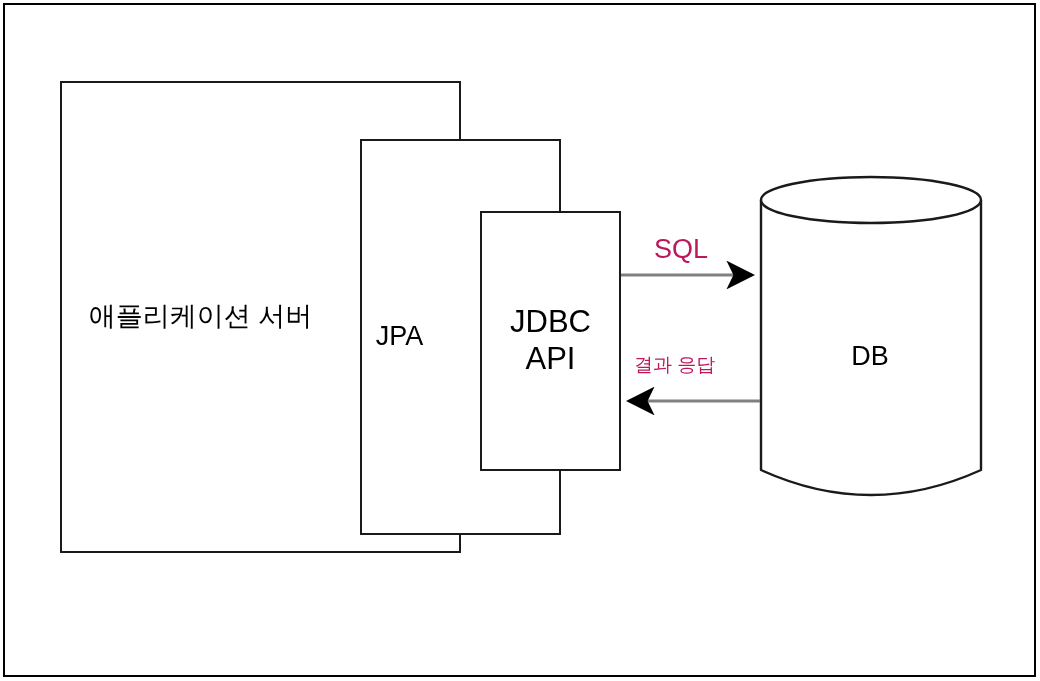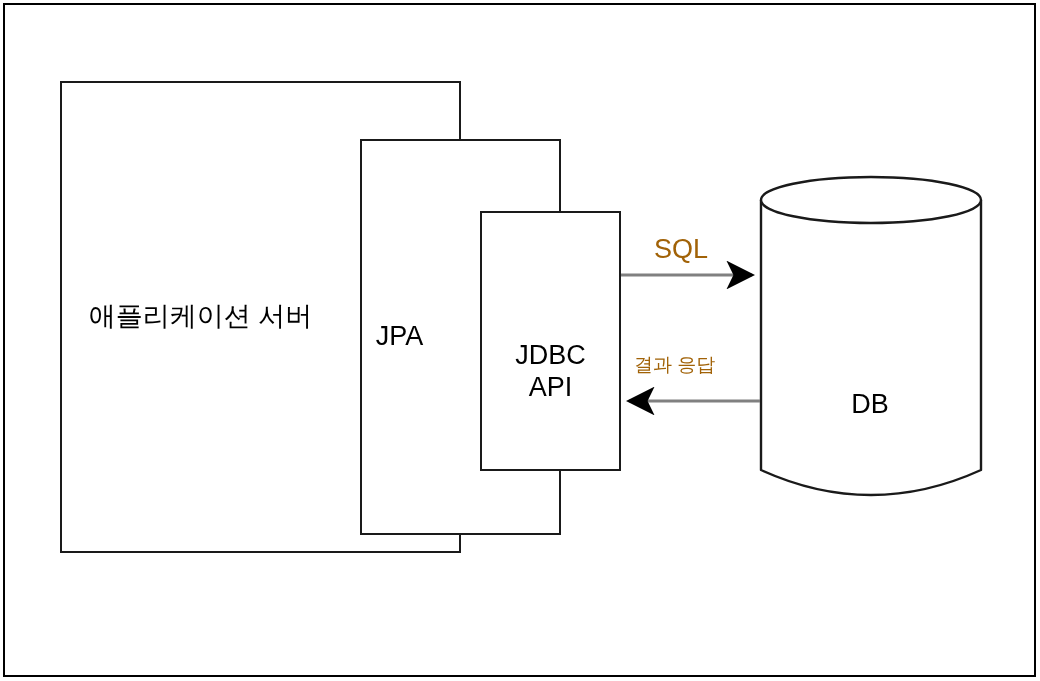--- a/index.html
+++ b/index.html
@@ -60,22 +60,21 @@
   }
   #label-jpa {
     top: 50%;
     transform: translateY(-50%);
     font-size: 27px;
     padding-right: 122px; 
   }
   #label-jdbc {
     top: 50%;
     transform: translateY(-50%);
-    font-size: 27px;
-    margin-top: 31px;
+    font-size: 31px;
   }
 
   
   #db-cylinder {
     position: absolute;
     left: 755px;
     top: 170px;
     width: 232px;
     height: 345px;
     z-index: 2;
@@ -84,35 +83,34 @@
   #label-db {
     position: absolute;
     left: 760px;
     top: 341px;
     width: 220px;
     text-align: center;
     font-size: 27px;
     color: #000000;
     z-index: 3;
     user-select: none;
-    margin-top: 48px;
   }
 
   
   #arrows-layer {
     position: absolute;
     left: 0;
     top: 0;
     width: 1040px;
     height: 681px;
     z-index: 5;
   }
   .arrow-label {
     position: absolute;
-    color: #a16207;
+    color: #be185d;
     white-space: nowrap;
     z-index: 6;
     user-select: none;
   }
   #label-sql {
     left: 654px;
     top: 234px;
     font-size: 27px;
   }
   #label-result {

